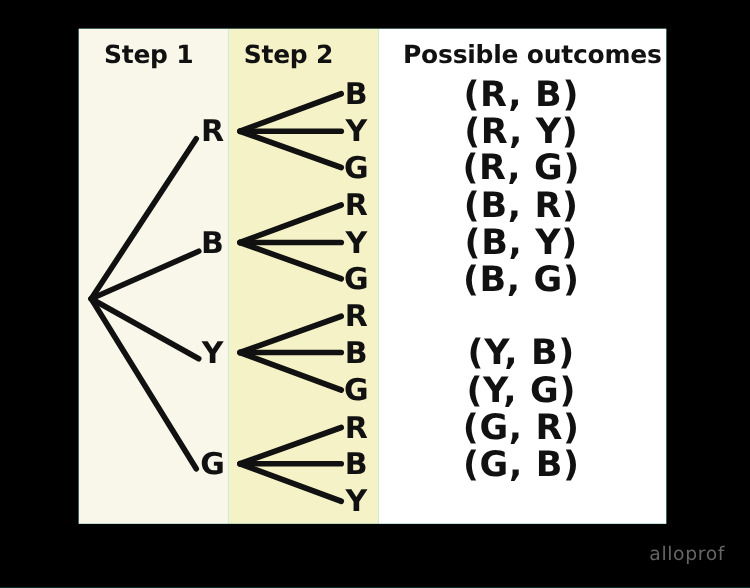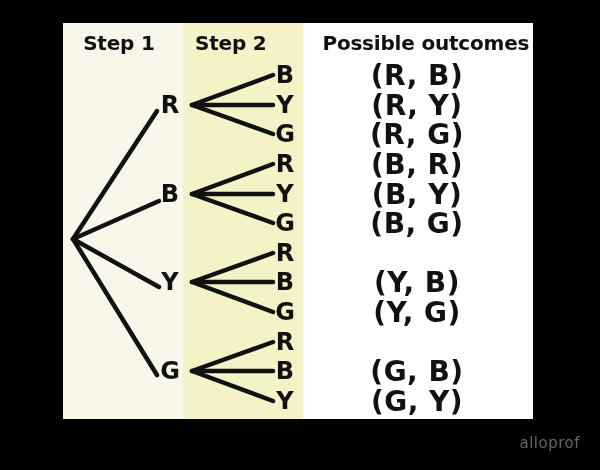--- a/index.html
+++ b/index.html
@@ -127,19 +127,19 @@
     <span class="node" style="left:222px; top:378px">Y</span>
 
     <span class="outcome" style="left:354px; top:52px">(R, B)</span>
     <span class="outcome" style="left:354px; top:82px">(R, Y)</span>
     <span class="outcome" style="left:354px; top:141px">(B, R)</span>
     <span class="outcome" style="left:354px; top:111px">(R, G)</span>
     <span class="outcome" style="left:354px; top:171px">(B, Y)</span>
     <span class="outcome" style="left:354px; top:200px">(B, G)</span>
     <span class="outcome" style="left:354px; top:259px">(Y, B)</span>
     <span class="outcome" style="left:354px; top:289px">(Y, G)</span>
+    <span class="outcome" style="left:354px; top:319px">(G, R)</span>
     <span class="outcome" style="left:354px; top:348px">(G, B)</span>
-    <span class="outcome" style="left:354px; top:378px">(G, Y)</span>
 
   </div>
 
   <div class="watermark">alloprof</div>
 </div>
 
 </body></html>

